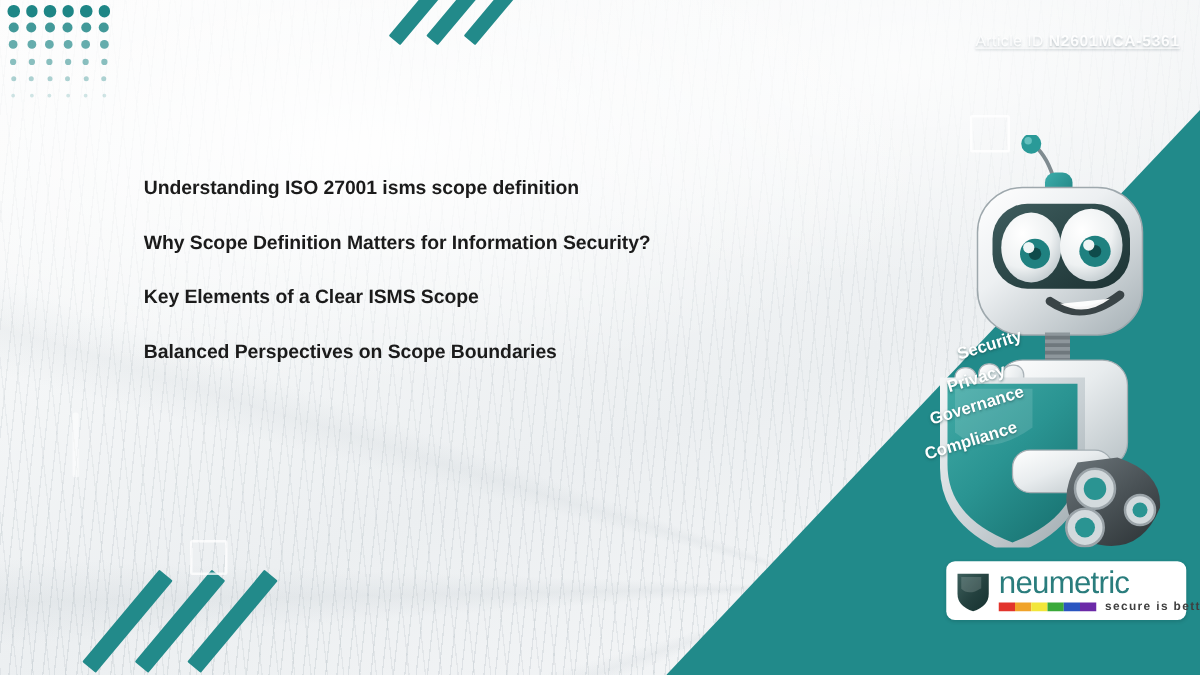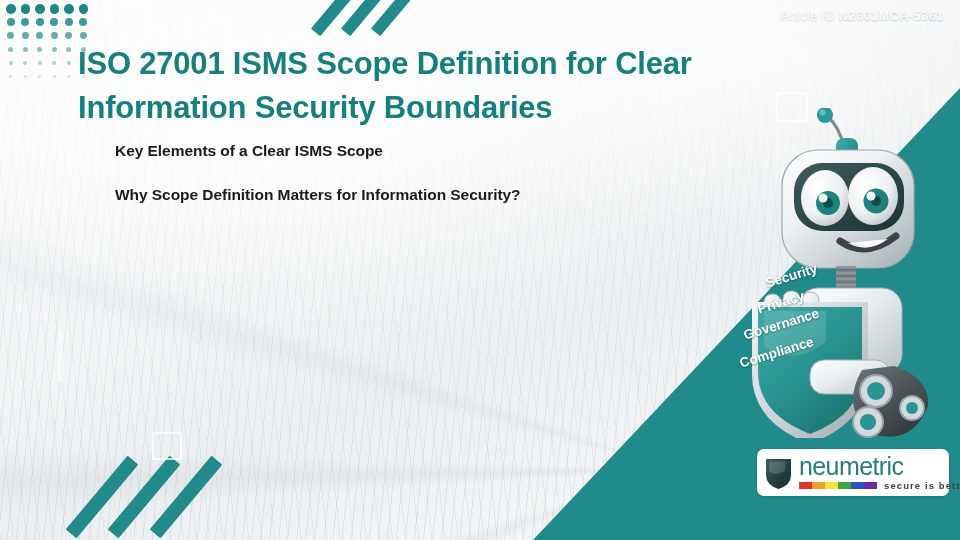--- a/index.html
+++ b/index.html
@@ -89,25 +89,26 @@
     position:absolute;
     border:2px solid rgba(255,255,255,.85);
     border-radius:2px;
   }
   .gs1 { left:776px; top:92px; width:32px; height:30px; }
   .gs2 { left:152px; top:432px; width:30px; height:28px; border-color:rgba(255,255,255,.75); }
   .gs3 { left:58px; top:330px; width:5px; height:52px; border:none; background:rgba(255,255,255,.55); border-radius:2px;}
 
   
   .article-id {
-    position:absolute; right:16px; top:9px;
+    position:absolute; right:16px; top:26px;
     font-size:12.5px; letter-spacing:.4px;
     color:rgba(255,255,255,.92);
     white-space:nowrap;
     text-shadow:0 1px 2px rgba(120,135,145,.45);
+    text-decoration:underline;
   }
   .article-id .label { font-weight:400; opacity:.85; }
   .article-id .value { font-weight:700; letter-spacing:.6px; }
 
   
   .title {
     position:absolute; left:78px; top:42px;
     width:760px;
     font-size:31px;
     line-height:1.42;
@@ -242,25 +243,26 @@
 
   <div class="ghost-square gs1"></div>
   <div class="ghost-square gs2"></div>
   <div class="ghost-square gs3"></div>
 
   <div class="article-id">
     <span class="label">Article ID</span>
     <span class="value">N2601MCA-5361</span>
   </div>
 
-  <h1 class="title">ISO 27001 ISMS Scope Definition for Clear Information Security Boundaries</h1>
 
   <ul class="agenda" id="agenda-list">
+      <li>Understanding ISO 27001 isms scope definition</li>
+      <li>Why Scope Definition Matters for Information Security?</li>
       <li>Key Elements of a Clear ISMS Scope</li>
-      <li>Why Scope Definition Matters for Information Security?</li>
+      <li>Balanced Perspectives on Scope Boundaries</li>
     </ul>
 
   <div class="robot">
     <svg width="224" height="330" viewBox="0 0 224 330">
       <defs>
         <linearGradient id="bodyG" x1="0" y1="0" x2="1" y2="1">
           <stop offset="0%" stop-color="#ffffff"></stop>
           <stop offset="45%" stop-color="#e8ecee"></stop>
           <stop offset="100%" stop-color="#b9c2c6"></stop>
         </linearGradient>

